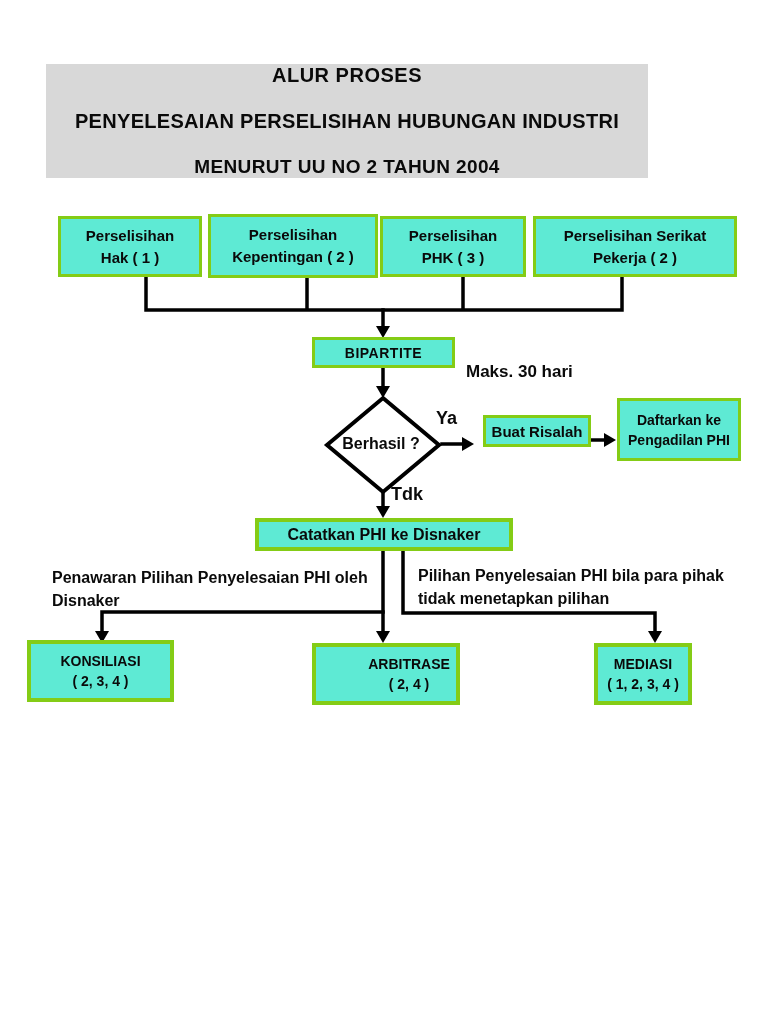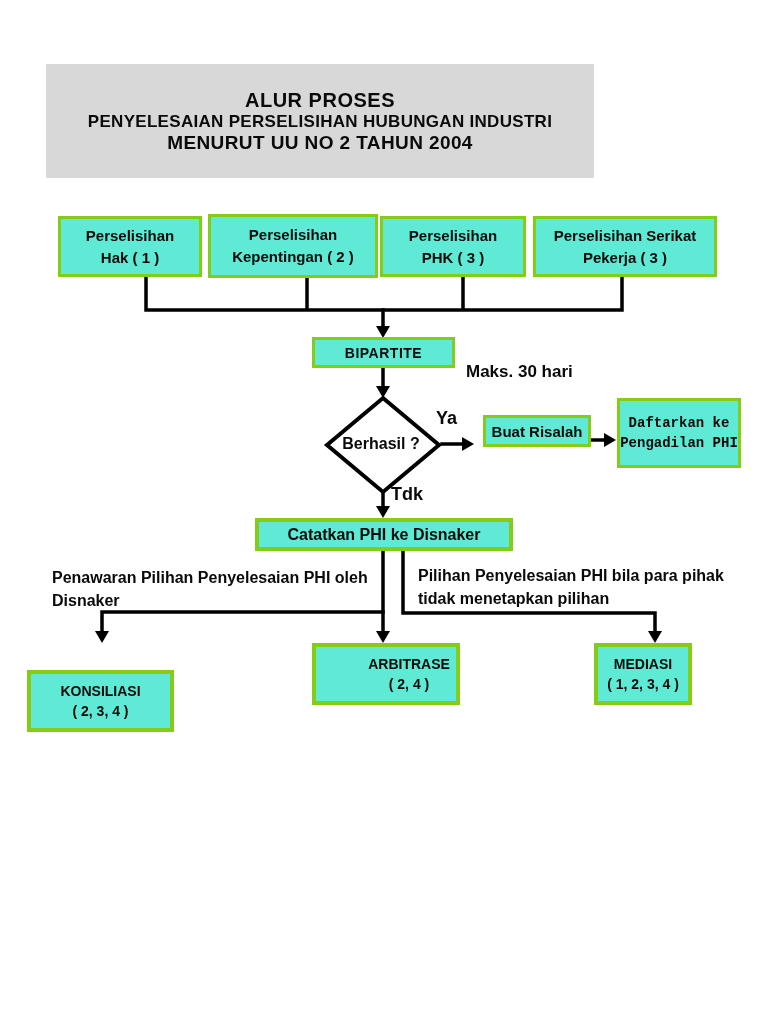--- a/index.html
+++ b/index.html
@@ -4,47 +4,47 @@
 <style>
   html,body { margin:0; padding:0; background:#ffffff; }
   #page {
     position:relative; width:768px; height:1024px; background:#ffffff;
     font-family:"Liberation Sans","DejaVu Sans",sans-serif;
     color:#0a0a0a; overflow:hidden;
   }
   #connectors { position:absolute; left:0; top:0; width:768px; height:1024px; }
 
   .title-box {
-    position:absolute; left:46px; top:64px; width:548px; height:114px;
+    position:absolute; left:46px; top:64px; width:602px; height:114px;
     background:#d8d8d8; display:flex; flex-direction:column;
-    align-items:center; justify-content:center; text-align:center;
+    align-items:center; justify-content:space-between; text-align:center;
     font-weight:bold;
   }
   .title-l1 { font-size:20px; letter-spacing:0.5px; }
-  .title-l2 { font-size:17px; letter-spacing:0.3px; }
+  .title-l2 { font-size:20px; letter-spacing:0.3px; }
   .title-l3 { font-size:19px; letter-spacing:0.4px; }
 
   .node {
     position:absolute; background:#5eead4; border:3px solid #84cc16;
     display:flex; flex-direction:column; align-items:center; justify-content:center;
     text-align:center; font-weight:bold; box-sizing:border-box;
   }
   .dispute { font-size:15px; line-height:22px; }
   #box-hak        { left:58px;  top:216px; width:144px; height:61px; }
   #box-kepentingan{ left:208px; top:214px; width:170px; height:64px; }
   #box-phk        { left:380px; top:216px; width:146px; height:61px; }
-  #box-serikat    { left:533px; top:216px; width:184px; height:61px; }
+  #box-serikat    { left:533px; top:216px; width:204px; height:61px; }
 
   #box-bipartite  { left:312px; top:337px; width:143px; height:31px; font-size:14px; letter-spacing:0.5px; }
   #box-risalah    { left:475px; top:415px; width:108px; height:32px; font-size:15px;margin-left:8px; }
-  #box-pengadilan { left:617px; top:398px; width:124px; height:70px; font-size:14px; line-height:20px;font-family:Liberation Mono, monospace; }
+  #box-pengadilan { left:617px; top:398px; width:124px; height:63px; font-size:14px; line-height:20px; }
   #box-catatkan   { left:255px; top:518px; width:258px; height:33px; font-size:16px; border-width:4px; }
 
   .option { border-width:4px; font-size:14px; line-height:16px; justify-content:space-evenly; padding:4px 0; }
-  #box-konsiliasi { left:27px;  top:670px; width:147px; height:62px; }
+  #box-konsiliasi { left:27px;  top:640px; width:147px; height:62px; }
   #box-arbitrase  { left:312px; top:643px; width:148px; height:62px;padding-left:46px; }
   #box-mediasi    { left:594px; top:643px; width:98px; height:62px; }
 
   .float-label { position:absolute; font-weight:bold; white-space:nowrap; }
   #label-maks     { left:466px; top:362px; font-size:17px; }
   #label-ya       { left:436px; top:408px; font-size:18px; }
   #label-tdk      { left:391px; top:484px; font-size:18px; }
   #label-berhasil { left:323px; top:435px; width:116px; text-align:center; font-size:16px; }
 
   .note { position:absolute; font-weight:bold; font-size:16px; line-height:23px; }
@@ -104,21 +104,21 @@
   <div class="node dispute" id="box-kepentingan">
     <div>Perselisihan</div>
     <div>Kepentingan ( 2 )</div>
   </div>
   <div class="node dispute" id="box-phk">
     <div>Perselisihan</div>
     <div>PHK ( 3 )</div>
   </div>
   <div class="node dispute" id="box-serikat">
     <div>Perselisihan Serikat</div>
-    <div>Pekerja ( 3 )</div>
+    <div>Pekerja ( 2 )</div>
   </div>
 
   <div class="node" id="box-bipartite">
     <div>BIPARTITE</div>
   </div>
   <div class="float-label" id="label-maks">Maks. 30 hari</div>
 
   <div class="float-label" id="label-berhasil">Berhasil ?</div>
   <div class="float-label" id="label-ya">Ya</div>
   <div class="float-label" id="label-tdk">Tdk</div>

